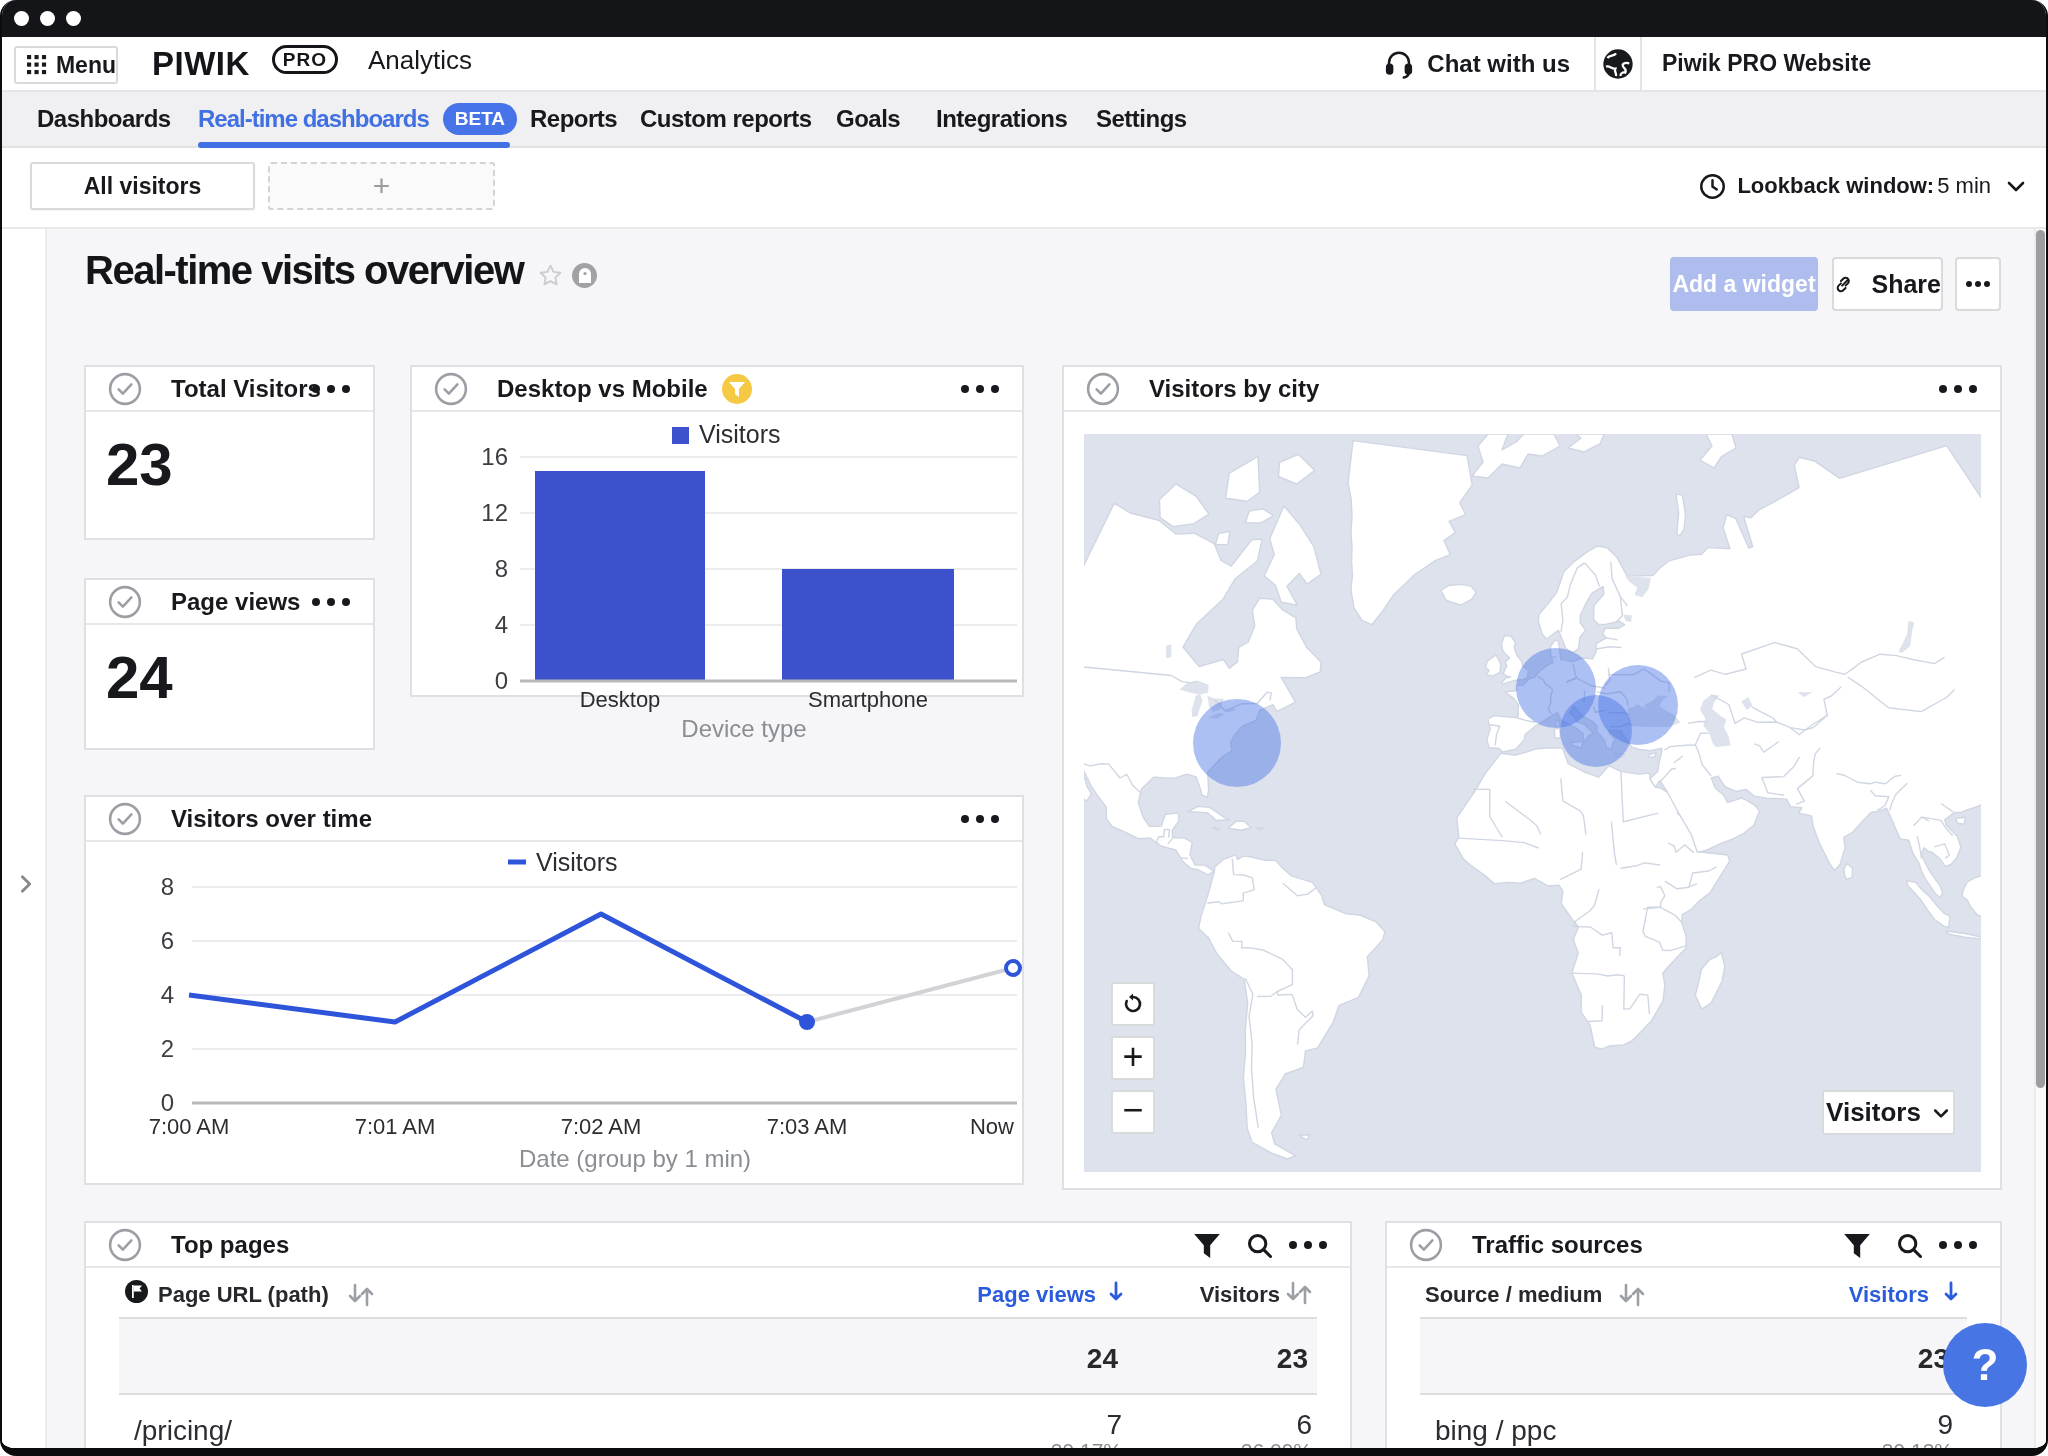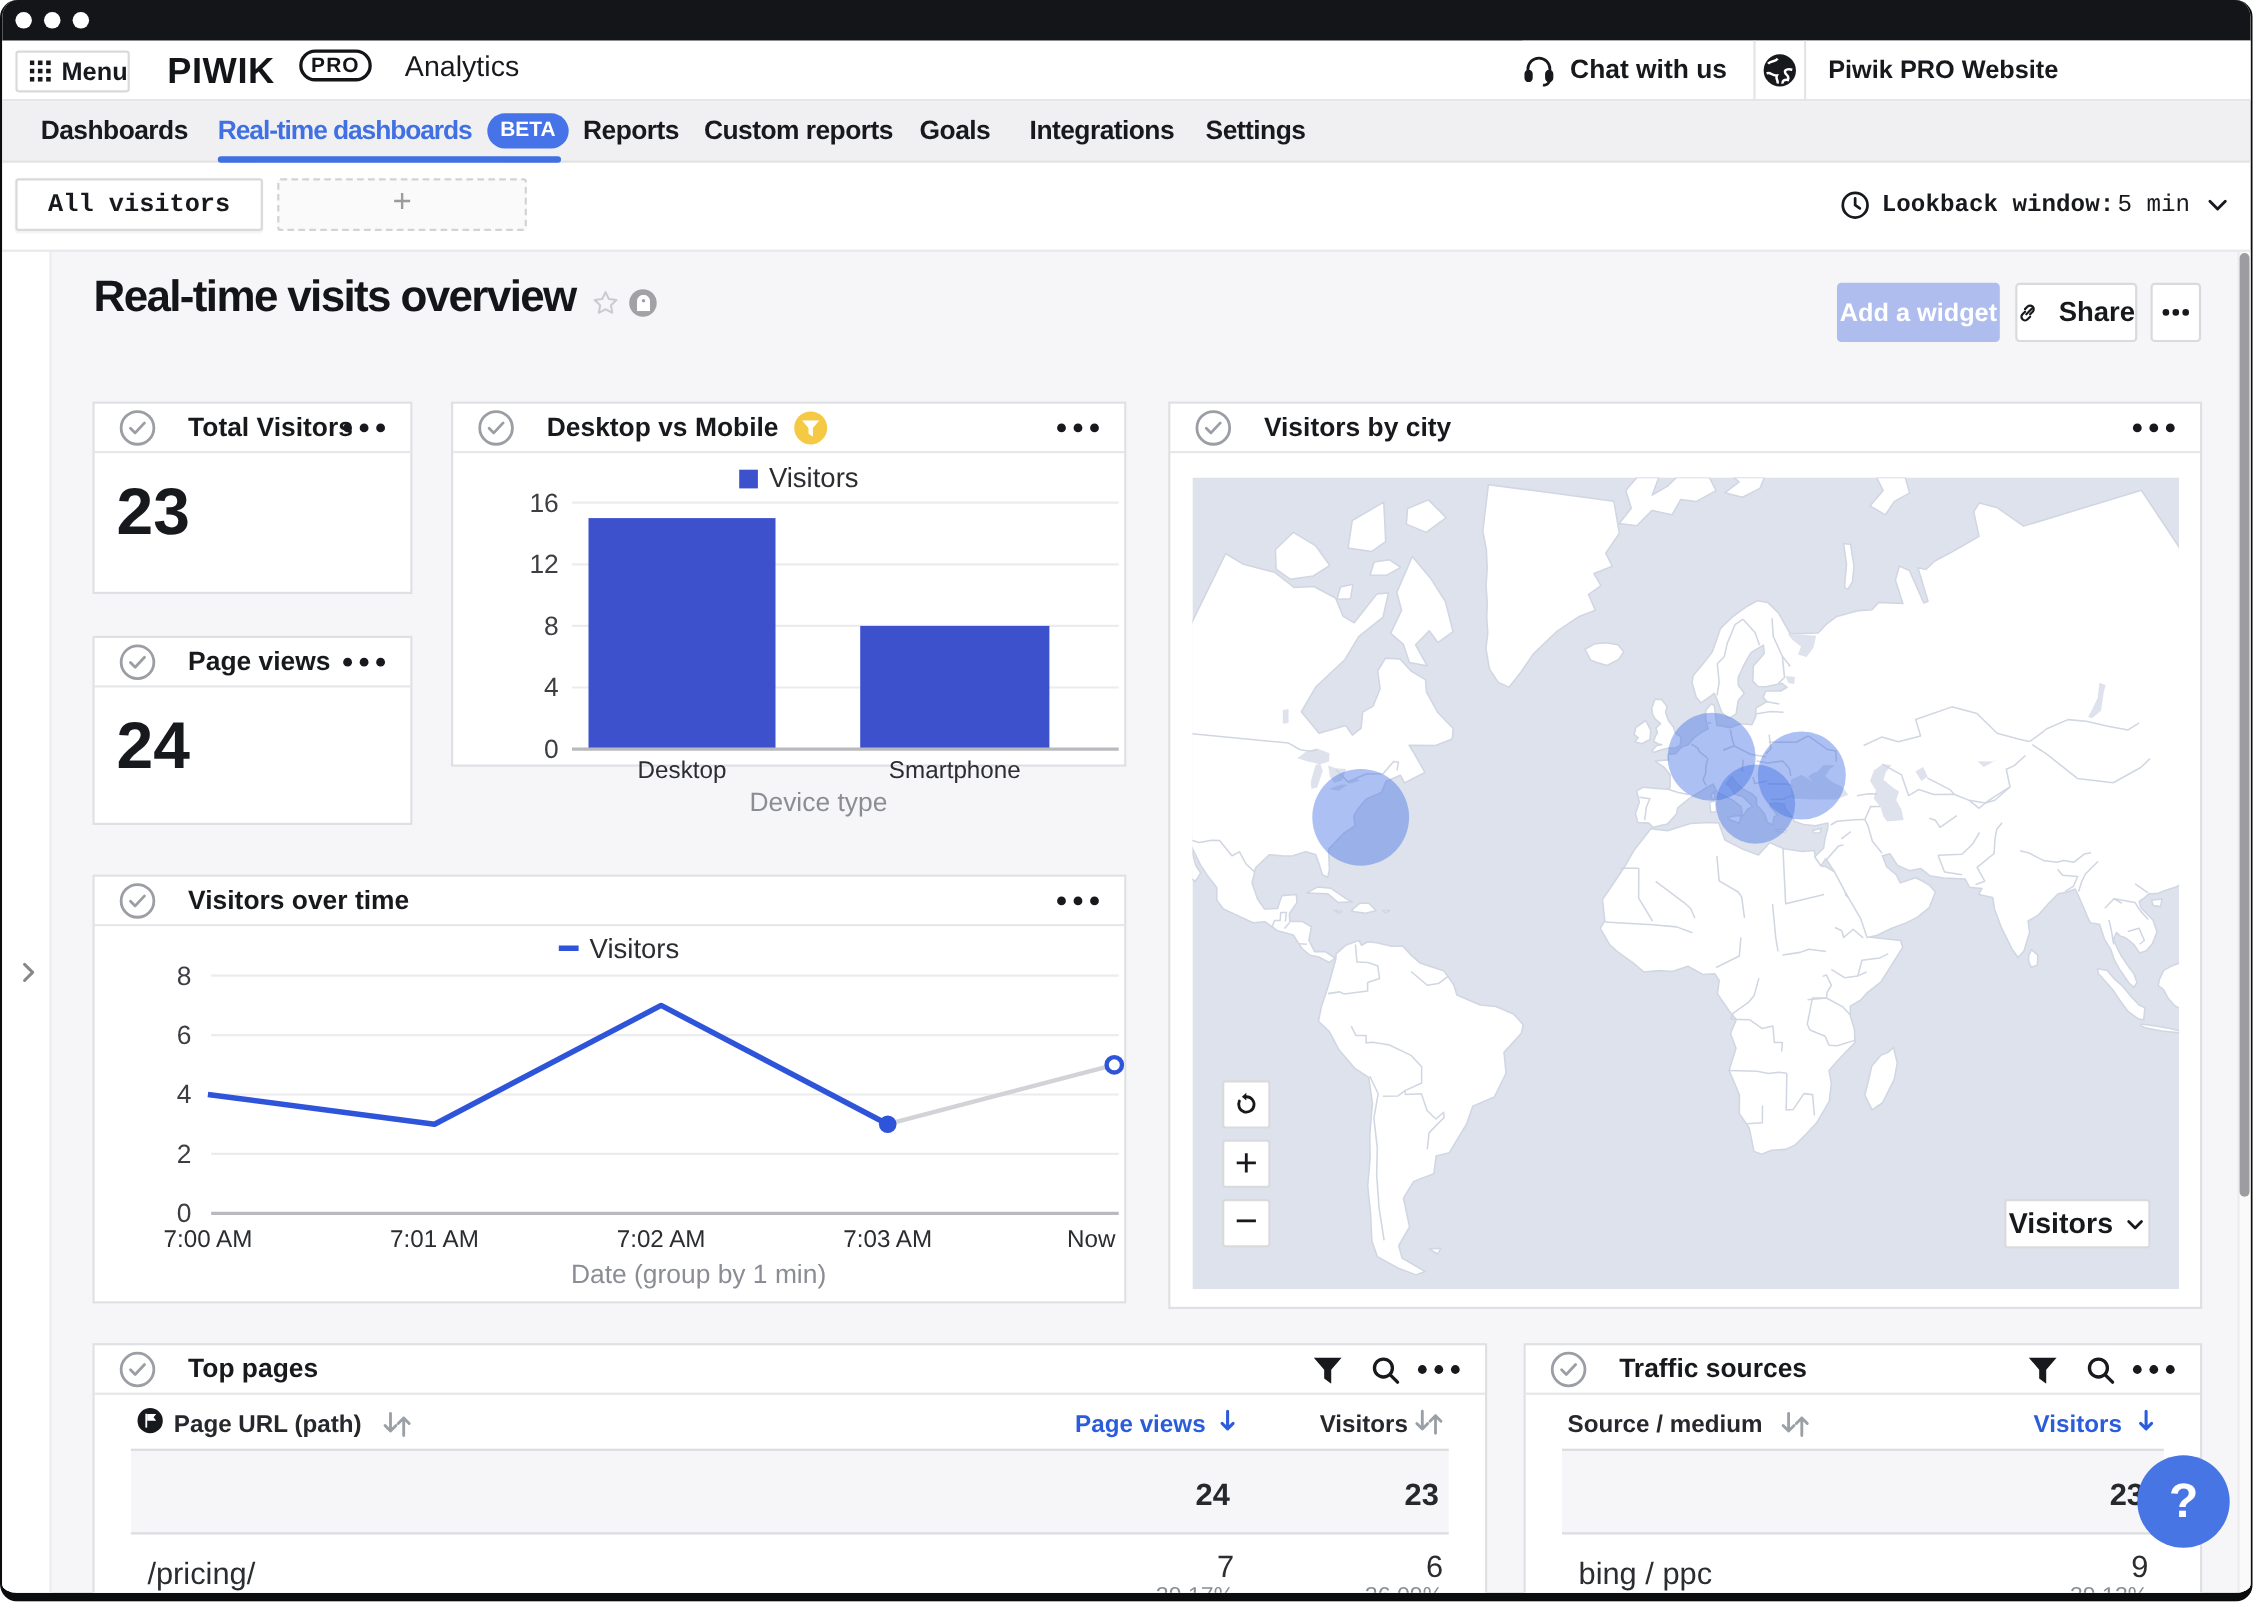--- a/index.html
+++ b/index.html
@@ -16,21 +16,21 @@
 .analytics { margin-left:13px; font-size:26px; color:#17191d; font-weight:400; }
 .headright { position:absolute; right:0; top:0; height:53px; display:flex; align-items:center; background:#fff; }
 .chatlbl { font-size:24px; font-weight:bold; color:#17191d; }
 .sitecell { border-left:2px solid #e5e5e7; border-right:2px solid #e5e5e7; height:53px; display:flex; align-items:center; justify-content:center; width:48px; }
 .sitename { font-size:23px; font-weight:bold; color:#17191d; width:404px; padding-left:20px; }
 .nav { position:absolute; left:0; top:92px; right:0; height:56px; background:#f0f0f2; border-bottom:2px solid #e2e2e4; }
 .nav .item { position:absolute; top:0; height:56px; line-height:54px; font-size:24px; font-weight:bold; letter-spacing:-0.5px; color:#17191d; white-space:nowrap; }
 .nav .active { color:#4070e2; }
 .beta { display:inline-block; background:#4673e8; color:#fff; font-size:19px; font-weight:bold; letter-spacing:0; border-radius:16px; padding:0 12px; height:32px; line-height:32px; vertical-align:2px; margin-left:14px; }
 .underline { position:absolute; left:196px; top:142px; width:312px; height:6px; background:#4070e2; border-radius:3px; z-index:3; }
-.tabsrow { position:absolute; left:0; top:148px; right:0; height:79px; background:#fff;font-family:Liberation Mono, monospace; }
+.tabsrow { position:absolute; left:16px; top:148px; right:0; height:79px; background:#fff; }
 .alltab { position:absolute; left:12px; top:14px; width:225px; height:48px; background:#fff; border:2px solid #d9dadc; border-radius:3px; text-align:center; line-height:44px; font-size:23px; font-weight:bold; color:#17191d; box-shadow:0 1px 2px rgba(0,0,0,0.06); }
 .plustab { position:absolute; left:250px; top:14px; width:227px; height:48px; border:2px dashed #d2d3d5; border-radius:3px; text-align:center; line-height:44px; font-size:30px; color:#9a9ca0; background:#fafafa; }
 .lookback { position:absolute; right:18px; top:14px; height:48px; display:flex; align-items:center; }
 .content { position:absolute; left:0; top:227px; right:0; bottom:0; background:#f6f6f8; border-top:2px solid #e9e9eb; }
 .rail { position:absolute; left:0; top:0; width:45px; bottom:0; background:#fff; border-right:2px solid #ececee; }
 .pagetitle { position:absolute; left:83px; top:248px; font-size:40px; font-weight:bold; letter-spacing:-1.5px; color:#131519; z-index:2; }
 .card { position:absolute; background:#fff; border:2px solid #dfe0e3; }
 .cardhead { position:absolute; left:0; top:0; right:0; height:45px; border-bottom:2px solid #e7e7e9; display:flex; align-items:center; }
 .ctitle { font-size:24px; font-weight:bold; color:#17191d; margin-left:29px; white-space:nowrap; }
 .dots3 { position:absolute; right:22px; top:50%; transform:translateY(-50%); }

